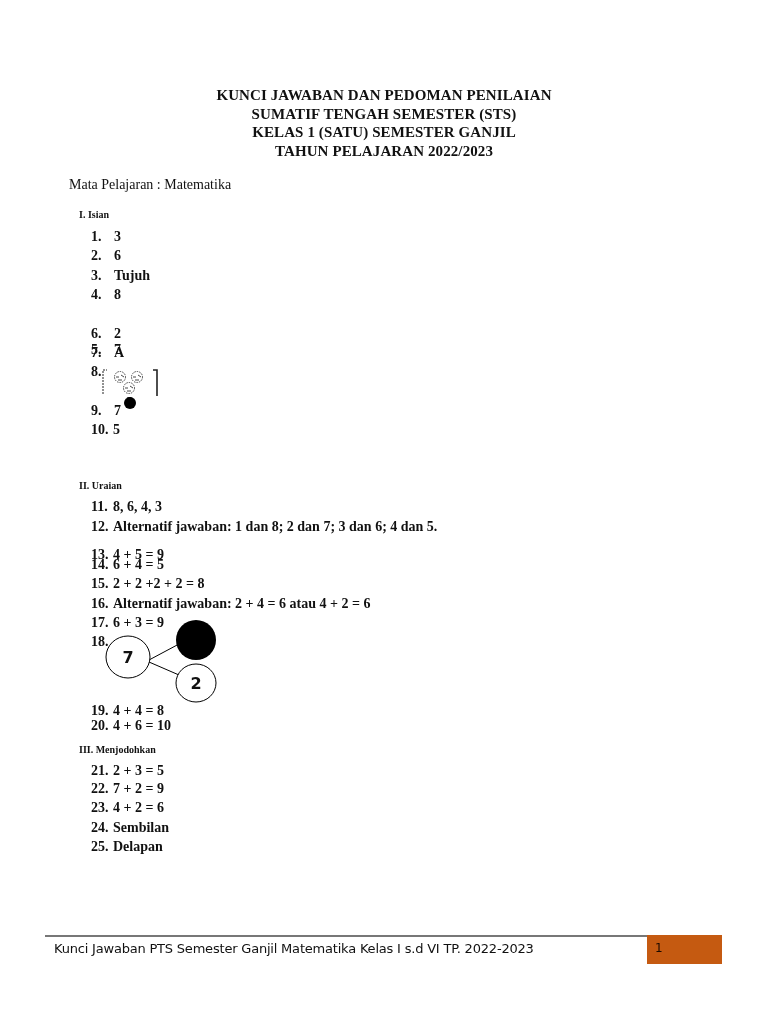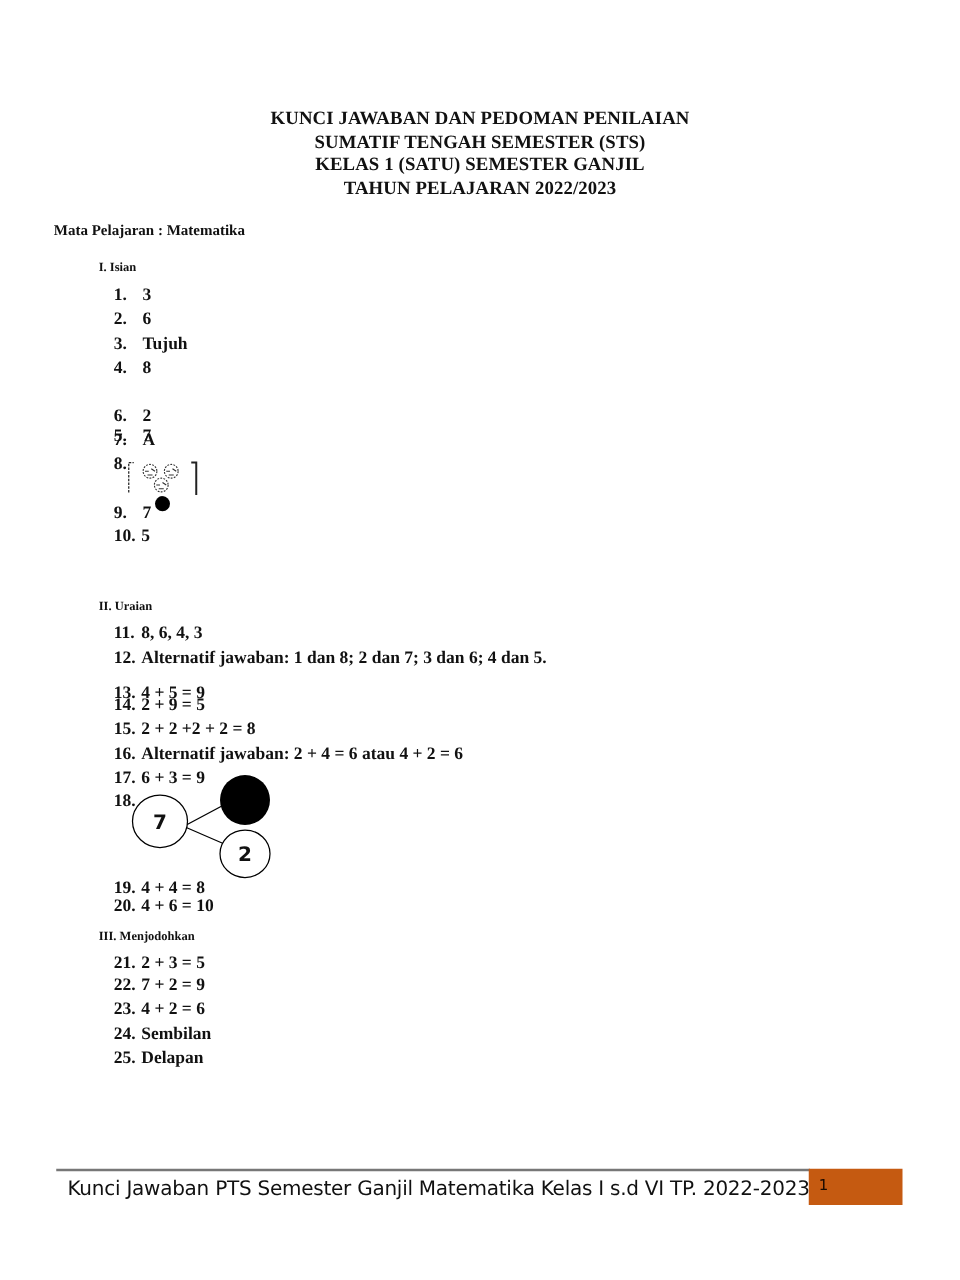--- a/index.html
+++ b/index.html
@@ -7,22 +7,22 @@
       width: 768px; height: 1024px; background: #ffffff; position: relative;
       font-family: "DejaVu Serif", "Liberation Serif", serif; color: #111;
       overflow: hidden;
     }
     .doc-title {
       position: absolute; top: 86px; left: 0; width: 768px; text-align: center;
       font-family: "Liberation Serif", serif; font-weight: bold; font-size: 15px;
       line-height: 18.5px; letter-spacing: 0.1px;
     }
     .subject {
-      position: absolute; top: 177px; left: 43px;
-      font-family: "Liberation Serif", serif; font-weight: bold; font-size: 12px;
+      position: absolute; top: 177px; left: 69px;
+      font-family: "Liberation Serif", serif; font-weight: normal; font-size: 14px;
     }
     .section-head {
       position: absolute; left: 79px;
       font-family: "Liberation Serif", serif; font-weight: bold; font-size: 10px;
     }
     .item {
       position: absolute; left: 91px;
       font-family: "Liberation Serif", serif; font-weight: bold; font-size: 14px;
       white-space: nowrap; line-height: 16px;
     }
@@ -31,21 +31,21 @@
     .item.w2 .num { width: 22px; }
     .img8 {
       position: absolute; left: 101px; top: 368px; width: 58px; height: 30px;
     }
     .diagram { position: absolute; left: 100px; top: 616px; width: 130px; height: 88px; }
     .footer-line {
       position: absolute; left: 45px; top: 935px; width: 603px; height: 2px; background: #777;
     }
     .footer-text {
       position: absolute; left: 54px; top: 941px;
-      font-family: "DejaVu Sans", sans-serif; font-size: 16px; color: #111;
+      font-family: "DejaVu Sans", sans-serif; font-size: 13px; color: #111;
       letter-spacing: -0.2px;
     }
     .page-box {
       position: absolute; left: 647px; top: 935px; width: 75px; height: 29px;
       background: #c55a11;
     }
     .page-num {
       position: absolute; left: 8px; top: 6px;
       font-family: "DejaVu Sans", sans-serif; font-size: 12px; color: #1a0a00;
     }
@@ -93,21 +93,21 @@
 </svg>
 
 <div class="item w1" style="top:403px;"><span class="num">9.</span><span>7</span></div>
 <div class="item w2" style="top:422px;"><span class="num">10.</span><span>5</span></div>
 
 <div class="section-head" style="top:480px;">II. Uraian</div>
 
 <div class="item w2" style="top:499px;"><span class="num">11.</span><span>8, 6, 4, 3</span></div>
 <div class="item w2" style="top:519px;"><span class="num">12.</span><span>Alternatif jawaban: 1 dan 8; 2 dan 7; 3 dan 6; 4 dan 5.</span></div>
 <div class="item w2" style="top:538px;margin-top:9px;"><span class="num">13.</span><span>4 + 5 = 9</span></div>
-<div class="item w2" style="top:557px;"><span class="num">14.</span><span>2 + 9 = 5</span></div>
+<div class="item w2" style="top:557px;"><span class="num">14.</span><span>6 + 4 = 5</span></div>
 <div class="item w2" style="top:576px;"><span class="num">15.</span><span>2 + 2 +2 + 2 = 8</span></div>
 <div class="item w2" style="top:596px;"><span class="num">16.</span><span>Alternatif jawaban: 2 + 4 = 6 atau 4 + 2 = 6</span></div>
 <div class="item w2" style="top:615px;"><span class="num">17.</span><span>6 + 3 = 9</span></div>
 <div class="item w2" style="top:634px;"><span class="num">18.</span><span></span></div>
 
 <svg class="diagram" viewBox="0 0 130 88">
   <line x1="49" y1="44" x2="79" y2="28" stroke="#000" stroke-width="1"></line>
   <line x1="49" y1="46" x2="79" y2="59" stroke="#000" stroke-width="1"></line>
   <ellipse cx="28" cy="41" rx="22" ry="21" fill="#fff" stroke="#000" stroke-width="1"></ellipse>
   <text x="28" y="47" text-anchor="middle" font-family="DejaVu Sans, sans-serif" font-weight="bold" font-size="16" fill="#111">7</text>

